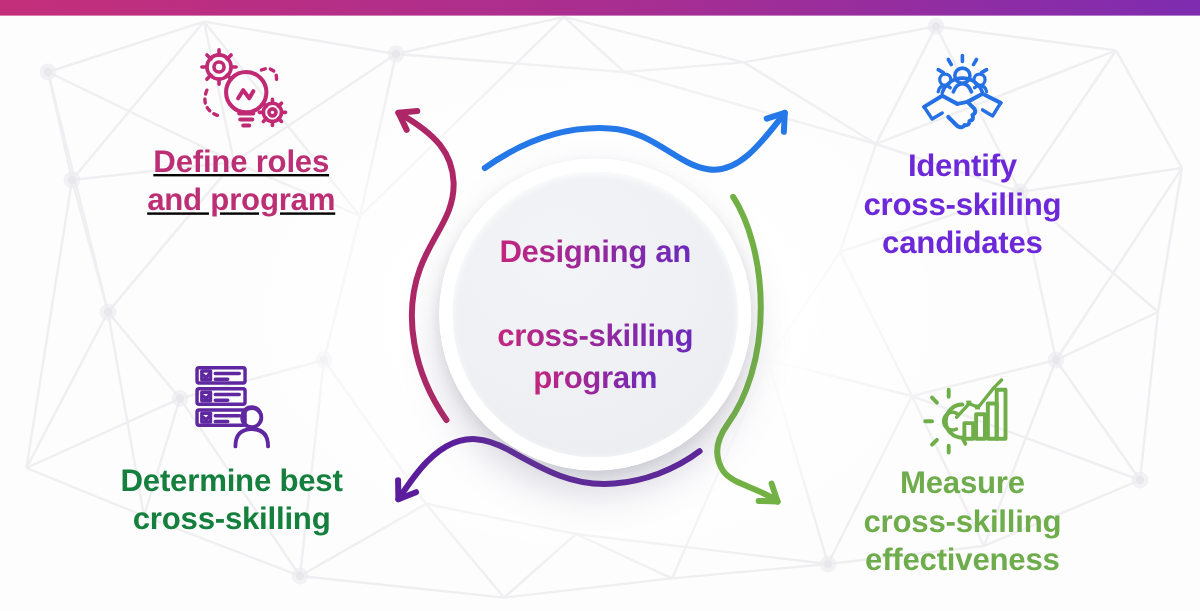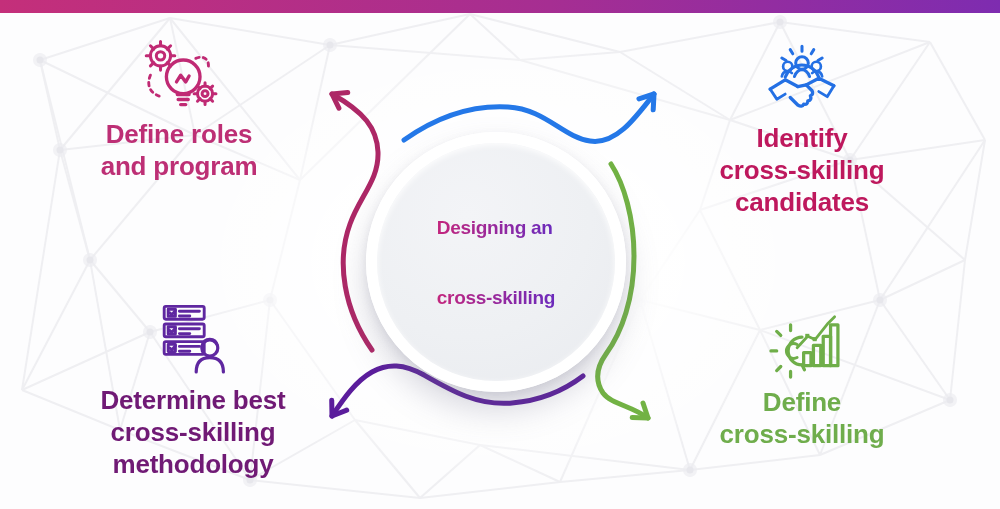--- a/index.html
+++ b/index.html
@@ -16,37 +16,37 @@
       background:linear-gradient(90deg,#c42f7a 0%,#a62e92 55%,#7e2cb0 100%);}
 
   svg.arrows{position:absolute;left:0;top:0;z-index:2;}
 
   .center-circle{position:absolute;left:366px;top:132px;width:260px;height:260px;
       box-sizing:border-box;border:11px solid #ffffff;border-radius:50%;z-index:2;
       background:radial-gradient(circle at 38% 30%,#f3f4f7 0%,#eef0f3 55%,#e9ebef 100%);
       box-shadow:0 18px 32px rgba(110,110,135,.28),0 4px 10px rgba(110,110,135,.14),
                  inset 0 2px 6px rgba(255,255,255,.9);
       display:flex;align-items:center;justify-content:center;}
-  .center-title{text-align:left;font-size:19px;line-height:35px;font-weight:800;
+  .center-title{text-align:center;font-size:26px;line-height:35px;font-weight:800;
       letter-spacing:-.3px;}
   .center-title .tl-line{display:inline-block;
       background:linear-gradient(90deg,#c3267d 0%,#6b2abc 100%);
       -webkit-background-clip:text;background-clip:text;
       color:transparent;-webkit-text-fill-color:transparent;}
 
   .quad{position:absolute;width:330px;text-align:center;z-index:2;}
   .quad svg.qicon{display:block;margin:0 auto 4px auto;}
   .quad .label{font-size:26px;line-height:32px;font-weight:700;letter-spacing:-.2px;}
-  .quad-tl{left:14px;top:38px;}
+  .quad-tl{left:36px;top:38px;text-decoration:underline;}
   .quad-tr{left:637px;top:40px;}
   .quad-bl{left:28px;top:300px;}
   .quad-br{left:637px;top:302px;}
   .c-magenta{color:#bd2f75;}
-  .c-blue{color:#be185d;text-align:center;}
-  .c-purple{color:#701a75;}
+  .c-blue{color:#6d28d9;text-align:center;}
+  .c-purple{color:#15803d;}
   .c-green{color:#6fad4c;}
 </style>
 </head>
 <body>
 
 <div class="canvas">
 
   <svg class="mesh" width="1000" height="509">
       <line x1="40" y1="60" x2="60" y2="150" stroke="#efeff2" stroke-width="2"></line>
       <line x1="40" y1="60" x2="170" y2="18" stroke="#efeff2" stroke-width="2"></line>
@@ -171,20 +171,21 @@
     <path d="M 404 140 C 438 116 474 105 508 107 C 545 109 563 137 590 141 C 615 145 634 120 654 94" fill="none" stroke="#2478e8" stroke-width="5" stroke-linecap="round" marker-end="url(#ah-blue)"></path>
     <path d="M 611 164 C 624 184 634 218 634 256 C 634 298 622 332 606 354 C 596 368 595 381 603 393 C 611 404 632 406 648 418" fill="none" stroke="#72b244" stroke-width="5" stroke-linecap="round" marker-end="url(#ah-green)"></path>
     <path d="M 583 376 C 562 392 536 401 512 403 C 478 406 452 391 424 375 C 404 364 388 363 372 372 C 356 381 344 398 332 416" fill="none" stroke="#5b1d9c" stroke-width="5" stroke-linecap="round" marker-end="url(#ah-purple)"></path>
   </svg>
 
   <div class="center-circle">
     <div class="center-title">
       <span class="tl-line">Designing an</span><br>
       <br>
       <span class="tl-line">cross-skilling</span><br>
+      <span class="tl-line">program</span>
     </div>
   </div>
 
   <div class="quad quad-tl">
     <svg class="qicon" width="84" height="76" viewBox="0 0 100 90" fill="none" stroke="#c02a74" stroke-width="4" stroke-linecap="round" stroke-linejoin="round">
       <g stroke-width="3.6">
         <circle cx="28" cy="21" r="12"></circle>
           <circle cx="28" cy="21" r="5"></circle>
         <path d="M28 4 V9 M28 33 V38 M11 21 H16 M40 21 H45 M16 9 L20 13 M36 29 L40 33 M40 9 L36 13 M20 29 L16 33"></path>
       </g>
@@ -242,36 +243,36 @@
           <path d="M21 60 l2.5 2.5 L28 57"></path>
         <path d="M33 58 H58 M33 64 H46"></path>
       </g>
       <circle cx="71" cy="60" r="10"></circle>
       <path d="M61 58 Q63 49 71 49 Q79 49 81 58" stroke-width="3.6"></path>
       <path d="M54 90 Q54 72 71 72 Q88 72 88 90"></path>
     </svg>
     <div class="label c-purple">
       <div>Determine best</div>
       <div>cross-skilling</div>
-      <div>methodology</div>
     </div>
   </div>
 
   <div class="quad quad-br">
     <svg class="qicon" width="82" height="80" viewBox="0 0 100 98" fill="none" stroke="#6fae49" stroke-width="4" stroke-linecap="round" stroke-linejoin="round">
       <path d="M50 43 A17 17 0 1 0 50 77"></path>
       <path d="M36 35 V28 M24 41 L19 36 M19 60 H12 M24 79 L19 84 M36 85 V92 M50 77 L53 83"></path>
       <path d="M44 52 A9 9 0 1 0 44 68" stroke-width="3.6"></path>
       <rect x="52" y="62" width="9" height="16"></rect>
       <rect x="64" y="53" width="9" height="25"></rect>
       <rect x="76" y="42" width="9" height="36"></rect>
       <rect x="88" y="28" width="9" height="50" transform="translate(-3 0)"></rect>
       <path d="M44 56 L57 42 L66 46 L82 26 L90 18" stroke-width="3.4"></path>
       <rect x="54" y="39" width="5" height="5" fill="#6fae49" stroke="none"></rect>
       <rect x="63" y="43" width="5" height="5" fill="#6fae49" stroke="none"></rect>
     </svg>
     <div class="label c-green">
-      <div>Define</div>
+      <div>Measure</div>
       <div>cross-skilling</div>
+      <div>effectiveness</div>
     </div>
   </div>
 
 </div>
 
 </body></html>

